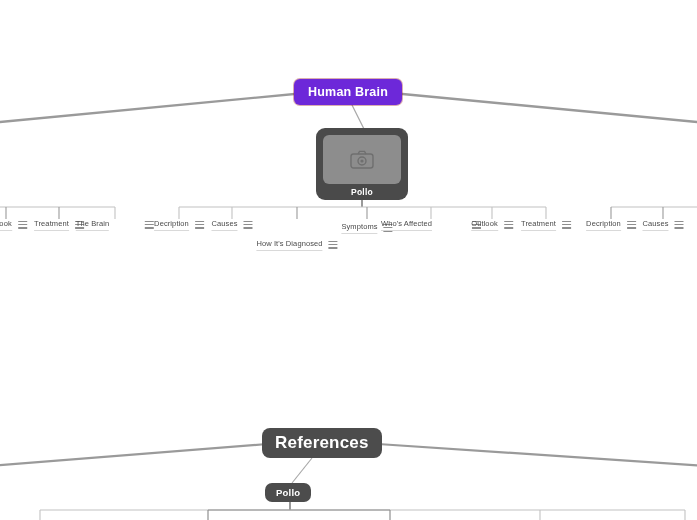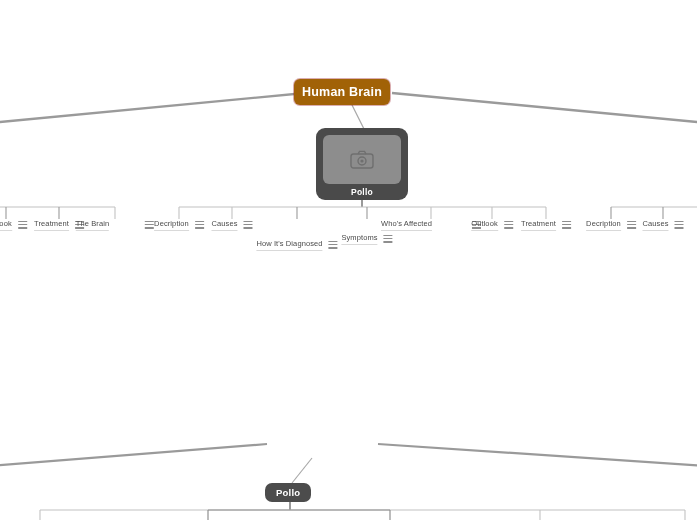--- a/index.html
+++ b/index.html
@@ -18,24 +18,24 @@
     position:absolute;
     box-sizing:border-box;
     display:flex;align-items:center;justify-content:center;
     color:#ffffff;
     font-weight:bold;
     border-radius:7px;
     white-space:nowrap;
     letter-spacing:.2px;
   }
   .node-root-red{
-    background:#a16207;
+    background:#6d28d9;
     border:1px solid #a8randomx;
     font-size:12.5px;
-    padding:0 8px;
+    padding:0 14px;
     height:26px;
     border-radius:6px;
     box-shadow:0 0 0 1px rgba(150,20,30,.35);
   }
   .node-dark{
     background:#4c4c4c;
     font-size:17px;
     height:30px;
     padding:0 13px;
     border-radius:8px;
@@ -152,20 +152,23 @@
       <svg width="24" height="19" viewBox="0 0 24 19">
         <rect x="1" y="4" width="22" height="14" rx="2.5" fill="none" stroke="#6f6f6f" stroke-width="1.4"></rect>
         <path d="M8 4 L9.5 1.4 L14.5 1.4 L16 4" fill="none" stroke="#6f6f6f" stroke-width="1.4"></path>
         <circle cx="12" cy="11" r="4" fill="none" stroke="#6f6f6f" stroke-width="1.4"></circle>
         <circle cx="12" cy="11" r="1.6" fill="#6f6f6f"></circle>
       </svg>
     </div>
     <div class="img-caption">Pollo</div>
   </div>
 
+  <div class="node node-dark" id="references-node" style="left: 262px; top: 428px;">
+    <span>References</span>
+  </div>
 
   <div class="node node-dark-small" id="references-child-node" style="left: 265px; top: 482.5px;">
     <span>Pollo</span>
   </div>
 
   <div id="leaf-layer">
       <div class="leaf" style="left: 6px; top: 219px;">
         <span class="leaf-text">Outlook</span>
         <span class="burger">
           <i></i>
@@ -206,21 +209,21 @@
         </span>
       </div>
       <div class="leaf" style="left: 297px; top: 219px; margin-top: 20px;">
         <span class="leaf-text">How It's Diagnosed</span>
         <span class="burger">
           <i></i>
           <i></i>
           <i></i>
         </span>
       </div>
-      <div class="leaf" style="left: 367px; top: 233px;">
+      <div class="leaf" style="left: 367px; top: 222px;">
         <span class="leaf-text">Symptoms</span>
         <span class="burger">
           <i></i>
           <i></i>
           <i></i>
         </span>
       </div>
       <div class="leaf" style="left: 431px; top: 219px; gap: 40px;">
         <span class="leaf-text">Who's Affected</span>
         <span class="burger">

